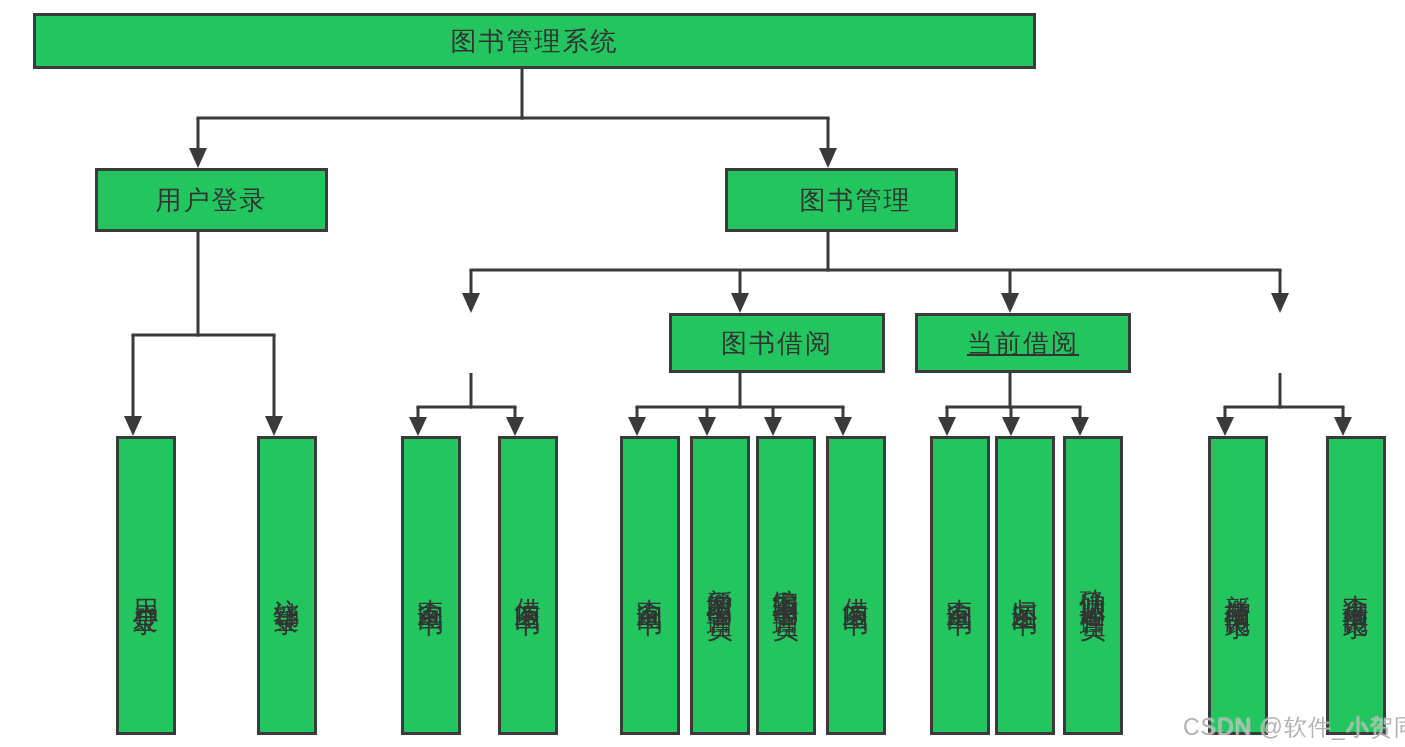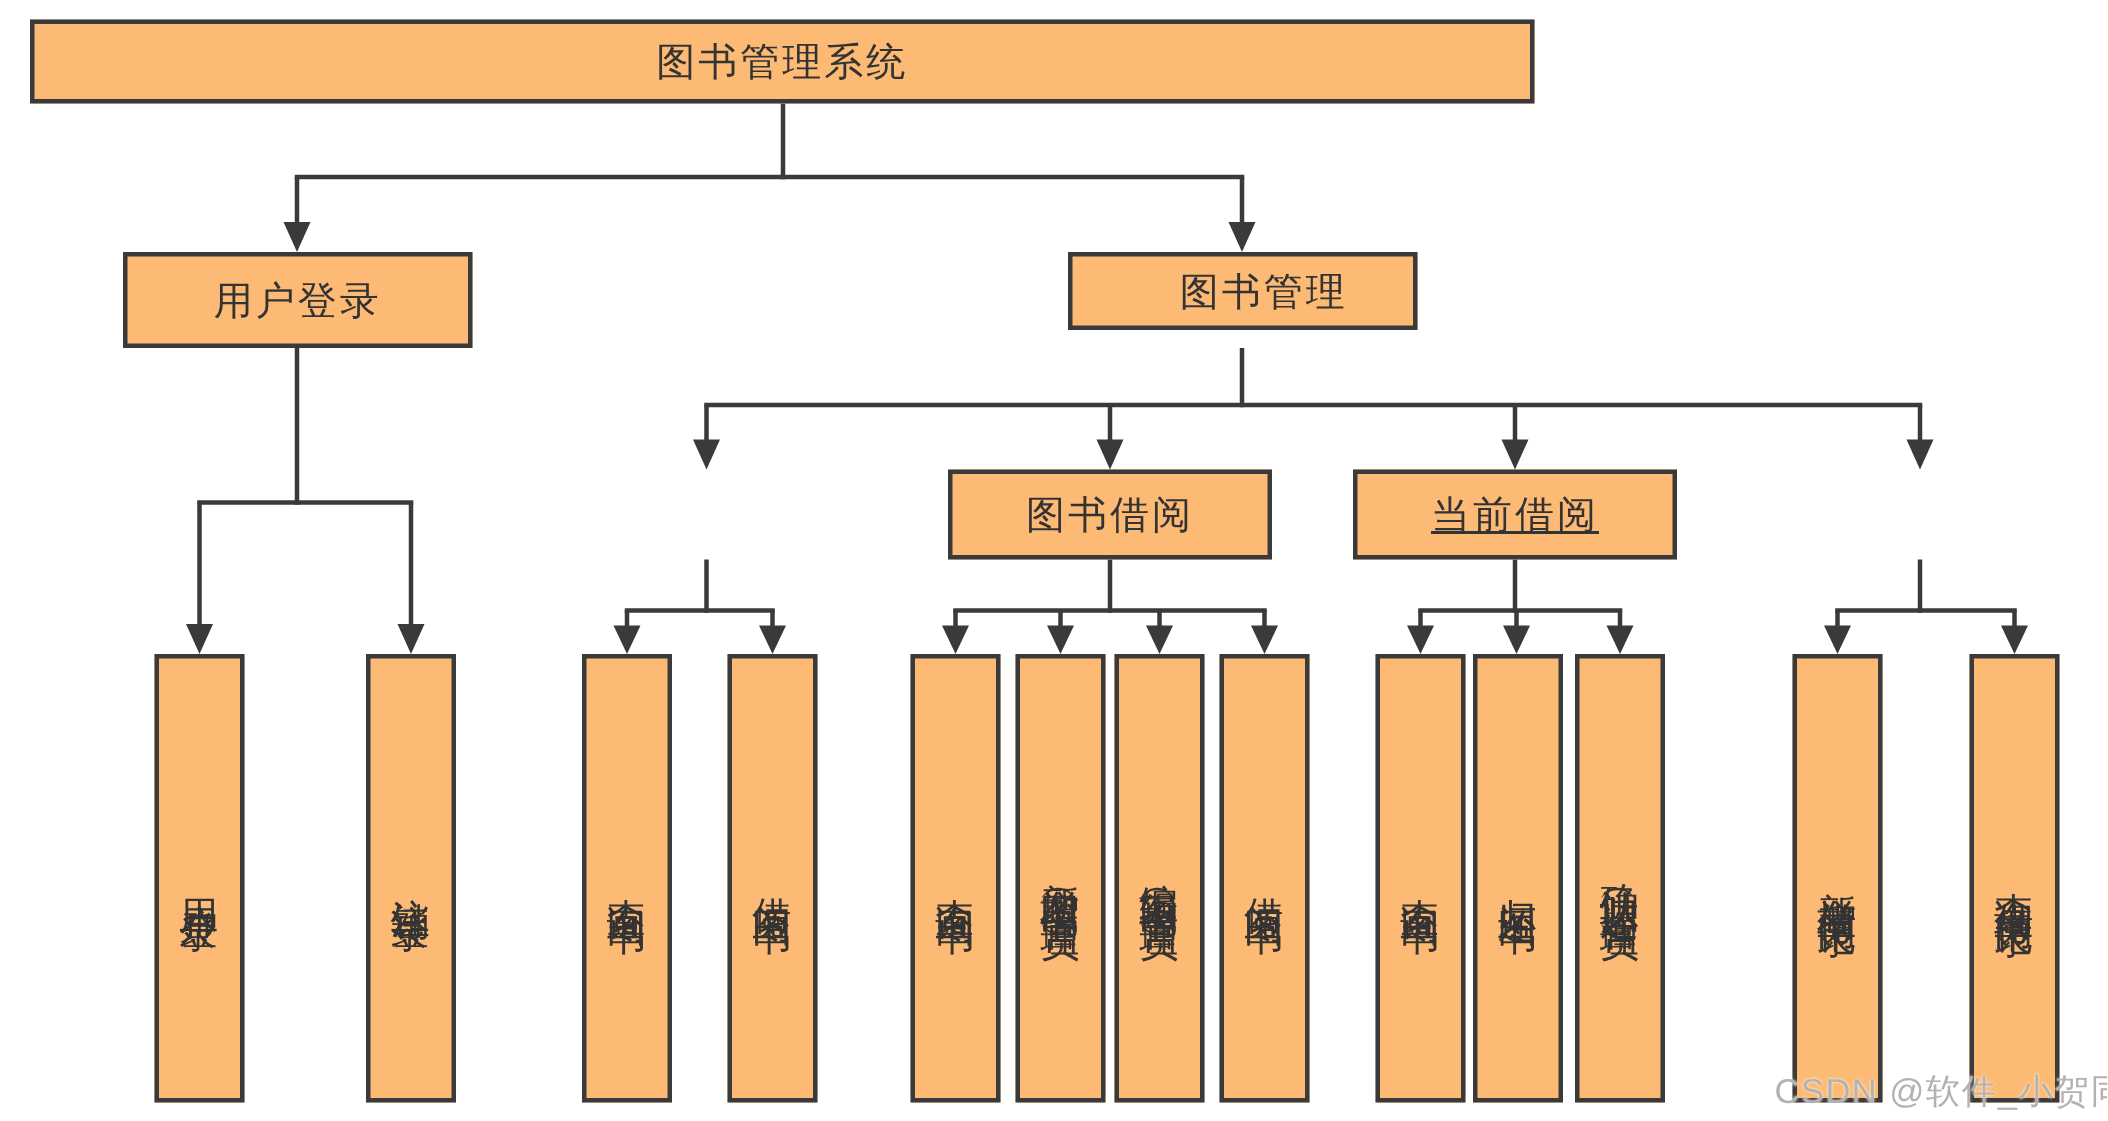--- a/index.html
+++ b/index.html
@@ -13,50 +13,51 @@
   }
   #connectors {
     position: absolute;
     left: 0; top: 0;
     width: 1405px; height: 747px;
   }
   .box {
     position: absolute;
     box-sizing: border-box;
     border: 3px solid #3a3a3a;
-    background: #fdba74;
+    background: #22c55e;
     display: flex;
     align-items: center;
     justify-content: center;
     color: #333333;
     font-size: 26px;
     letter-spacing: 2px;
     white-space: nowrap;
+    margin-left: 13px;
   }
   .leaf {
     top: 436px;
     width: 60px;
     height: 299px;
     letter-spacing: 0;
   }
   .leaf .vtext {
     writing-mode: vertical-rl;
     text-orientation: mixed;
     font-size: 26px;
     letter-spacing: 4px;
     line-height: 1;
     color: #333333;
   }
   
   #n-root   { left: 20px;  top: 13px;  width: 1003px; height: 56px; }
   #n-login  { left: 82px;  top: 168px; width: 233px;  height: 64px; }
-  #n-mgmt   { left: 712px; top: 168px; width: 233px;  height: 52px; padding-left: 28px; }
+  #n-mgmt   { left: 712px; top: 168px; width: 233px;  height: 64px; padding-left: 28px; }
   .lvl3     { top: 313px; width: 216px; height: 60px; }
   #n-recommend { left: 363px;  }
-  #n-borrow    { left: 632px;  }
+  #n-borrow    { left: 656px;  }
   #n-current   { left: 902px; text-decoration: underline;  }
   #n-records   { left: 1172px; }
   #lf-1  { left: 103px;  }
   #lf-2  { left: 244px;  }
   #lf-3  { left: 388px;  }
   #lf-4  { left: 485px;  }
   #lf-5  { left: 607px;  }
   #lf-6  { left: 677px;  }
   #lf-7  { left: 743px;  }
   #lf-8  { left: 813px;  }

